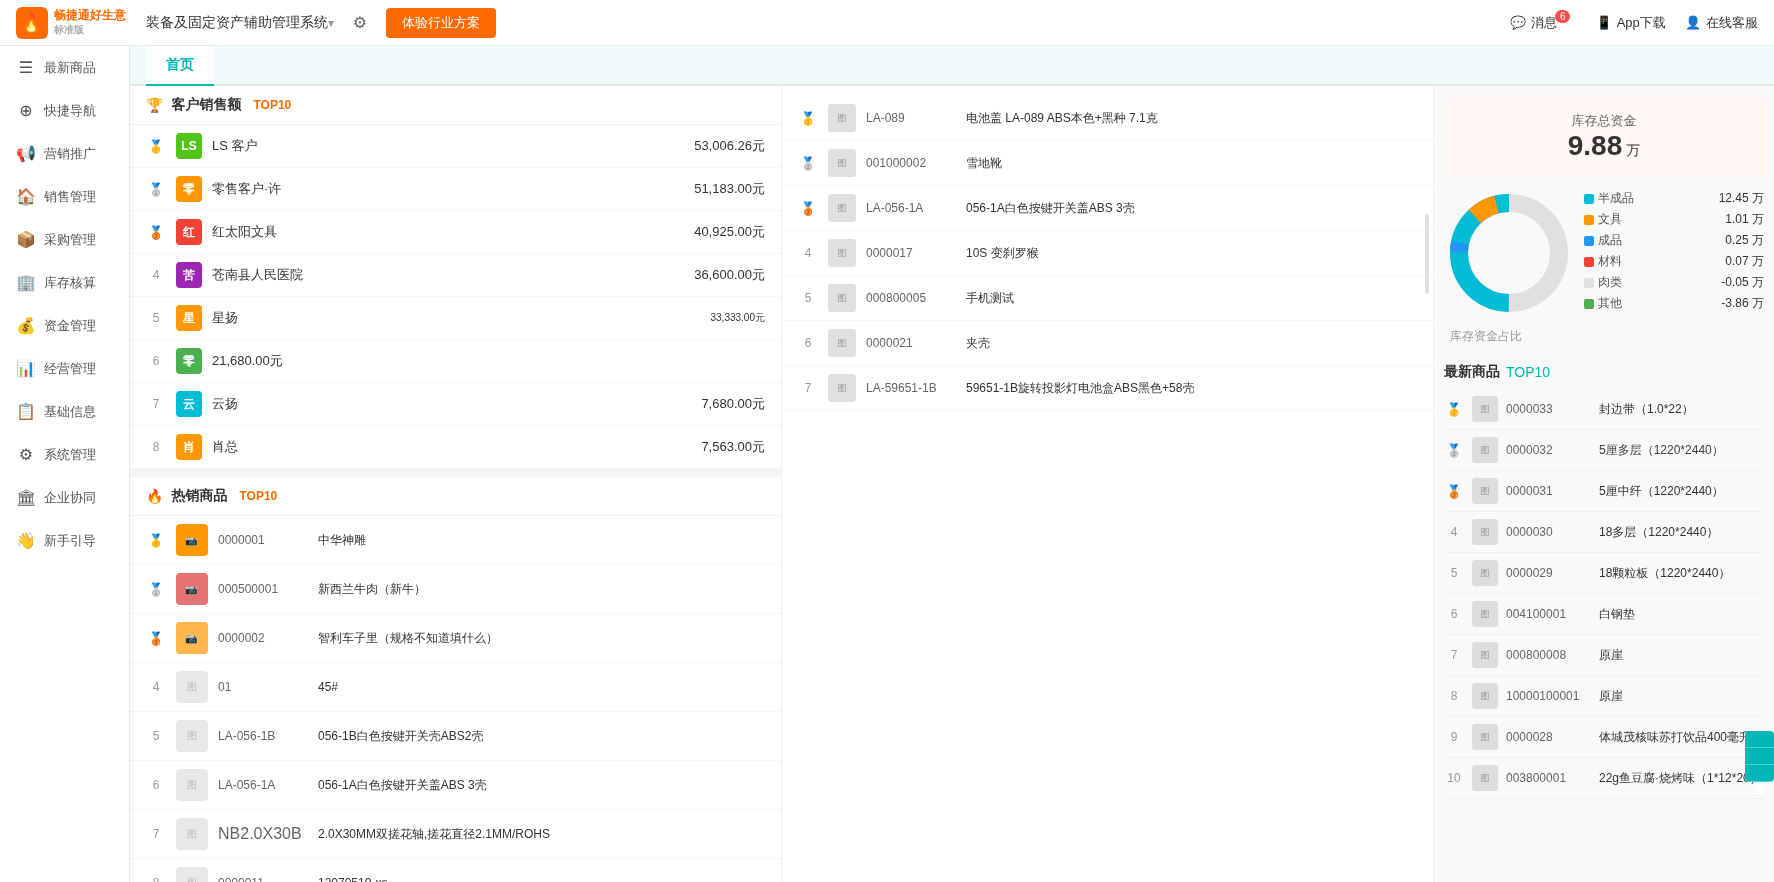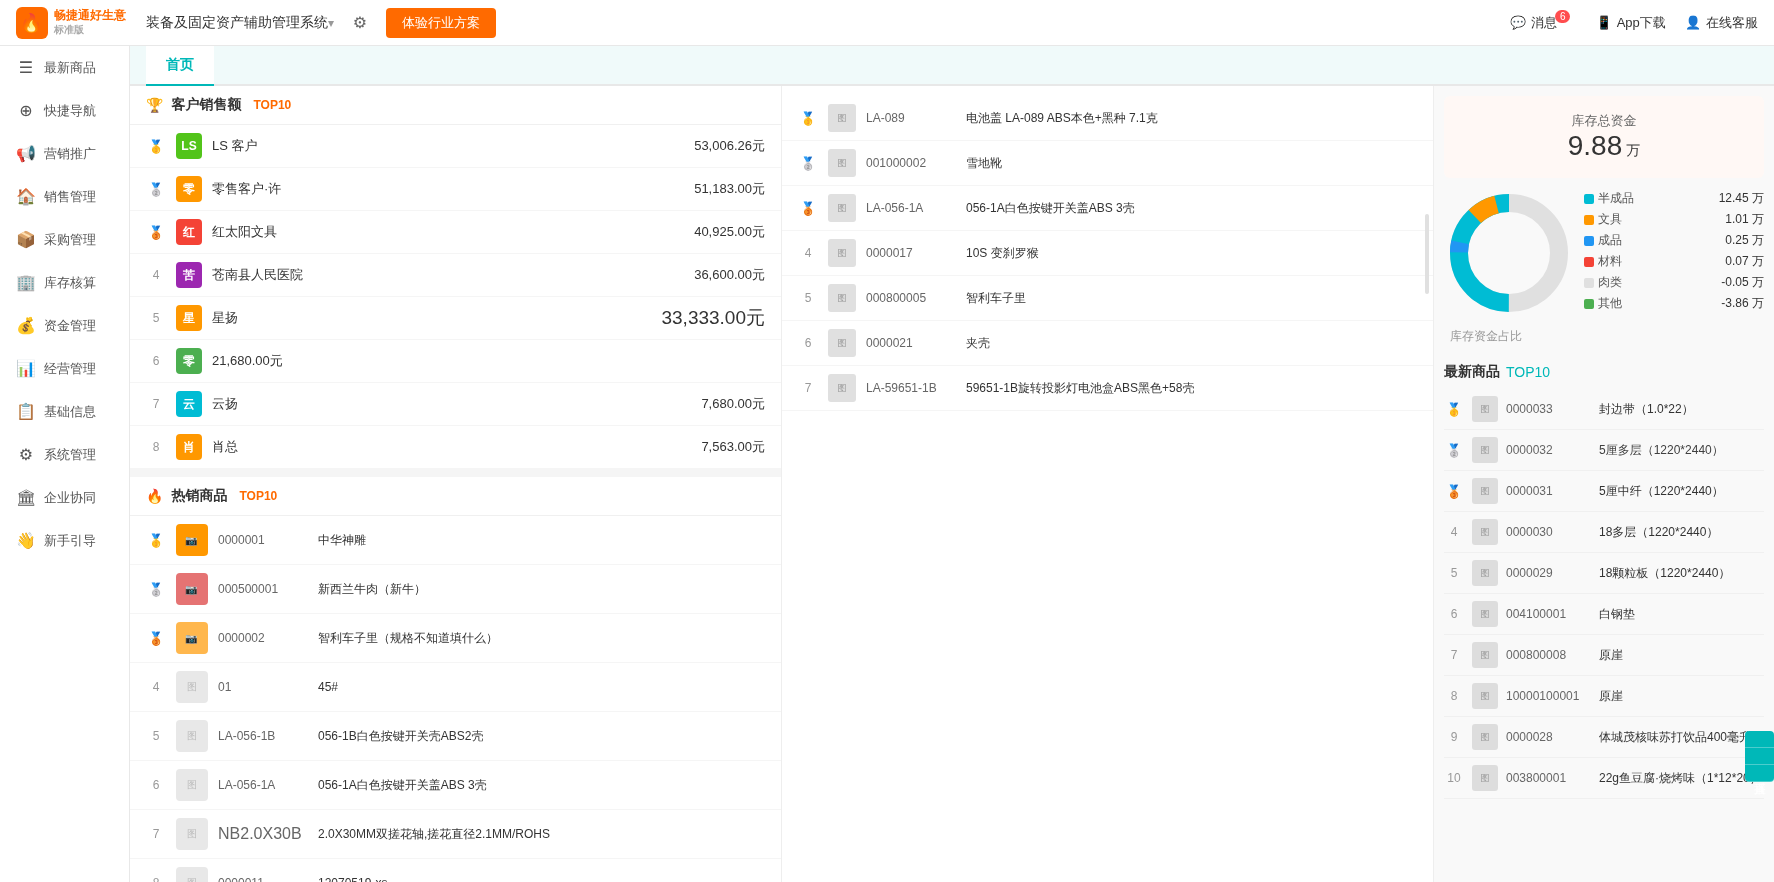--- a/index.html
+++ b/index.html
@@ -183,21 +183,21 @@
       margin: 10px 10px 0;
       border-radius: 6px;
       text-align: center;
     }
     .inventory-label {
       font-size: 13px;
       color: #666;
     }
     .inventory-value {
       font-size: 28px;
-      font-weight: normal;
+      font-weight: bold;
       color: #333;
     }
     .inventory-unit {
       font-size: 14px;
       color: #333;
     }
 
     
     .chart-area {
       display: flex;
@@ -441,21 +441,21 @@
             <div class="list-row">
     <span style="width:20px;text-align:center;font-size:12px;color:#999">4</span>
     <div style="width:26px;height:26px;border-radius:4px;display:flex;align-items:center;justify-content:center;color:white;font-size:12px;font-weight:bold;background:#9c27b0">苦</div>
     <span style="flex:1;font-size:13px;color:#333">苍南县人民医院</span>
     <span style="font-size:13px;color:#333;font-weight:500">36,600.00元</span>
   </div>
             <div class="list-row">
     <span style="width:20px;text-align:center;font-size:12px;color:#999">5</span>
     <div style="width:26px;height:26px;border-radius:4px;display:flex;align-items:center;justify-content:center;color:white;font-size:12px;font-weight:bold;background:#ff9800">星</div>
     <span style="flex:1;font-size:13px;color:#333">星扬</span>
-    <span style="font-size:19px;color:#333;font-weight:500">33,333.00元</span>
+    <span style="font-size:10px;color:#333;font-weight:500">33,333.00元</span>
   </div>
             <div class="list-row">
     <span style="width:20px;text-align:center;font-size:12px;color:#999">6</span>
     <div style="width:26px;height:26px;border-radius:4px;display:flex;align-items:center;justify-content:center;color:white;font-size:12px;font-weight:bold;background:#4caf50">零</div>
     <span style="font-size:13px;color:#333;font-weight:500">21,680.00元</span>
   </div>
             <div class="list-row">
     <span style="width:20px;text-align:center;font-size:12px;color:#999">7</span>
     <div style="width:26px;height:26px;border-radius:4px;display:flex;align-items:center;justify-content:center;color:white;font-size:12px;font-weight:bold;background:#00bcd4">云</div>
     <span style="flex:1;font-size:13px;color:#333">云扬</span>
@@ -555,21 +555,21 @@
             <div class="list-row">
     <span style="width:20px;text-align:center;font-size:12px;color:#999">4</span>
     <div style="width:28px;height:28px;border-radius:3px;background:#e0e0e0;display:flex;align-items:center;justify-content:center;font-size:9px;color:#999">图</div>
     <span style="color:#666;font-size:12px;width:90px">0000017</span>
     <span style="flex:1;font-size:12px;color:#333">10S 变刹罗猴</span>
   </div>
             <div class="list-row">
     <span style="width:20px;text-align:center;font-size:12px;color:#999">5</span>
     <div style="width:28px;height:28px;border-radius:3px;background:#e0e0e0;display:flex;align-items:center;justify-content:center;font-size:9px;color:#999">图</div>
     <span style="color:#666;font-size:12px;width:90px">000800005</span>
-    <span style="flex:1;font-size:12px;color:#333">智利车子里</span>
+    <span style="flex:1;font-size:12px;color:#333">手机测试</span>
   </div>
             <div class="list-row">
     <span style="width:20px;text-align:center;font-size:12px;color:#999">6</span>
     <div style="width:28px;height:28px;border-radius:3px;background:#e0e0e0;display:flex;align-items:center;justify-content:center;font-size:9px;color:#999">图</div>
     <span style="color:#666;font-size:12px;width:90px">0000021</span>
     <span style="flex:1;font-size:12px;color:#333">夹壳</span>
   </div>
             <div class="list-row">
     <span style="width:20px;text-align:center;font-size:12px;color:#999">7</span>
     <div style="width:28px;height:28px;border-radius:3px;background:#e0e0e0;display:flex;align-items:center;justify-content:center;font-size:9px;color:#999">图</div>

